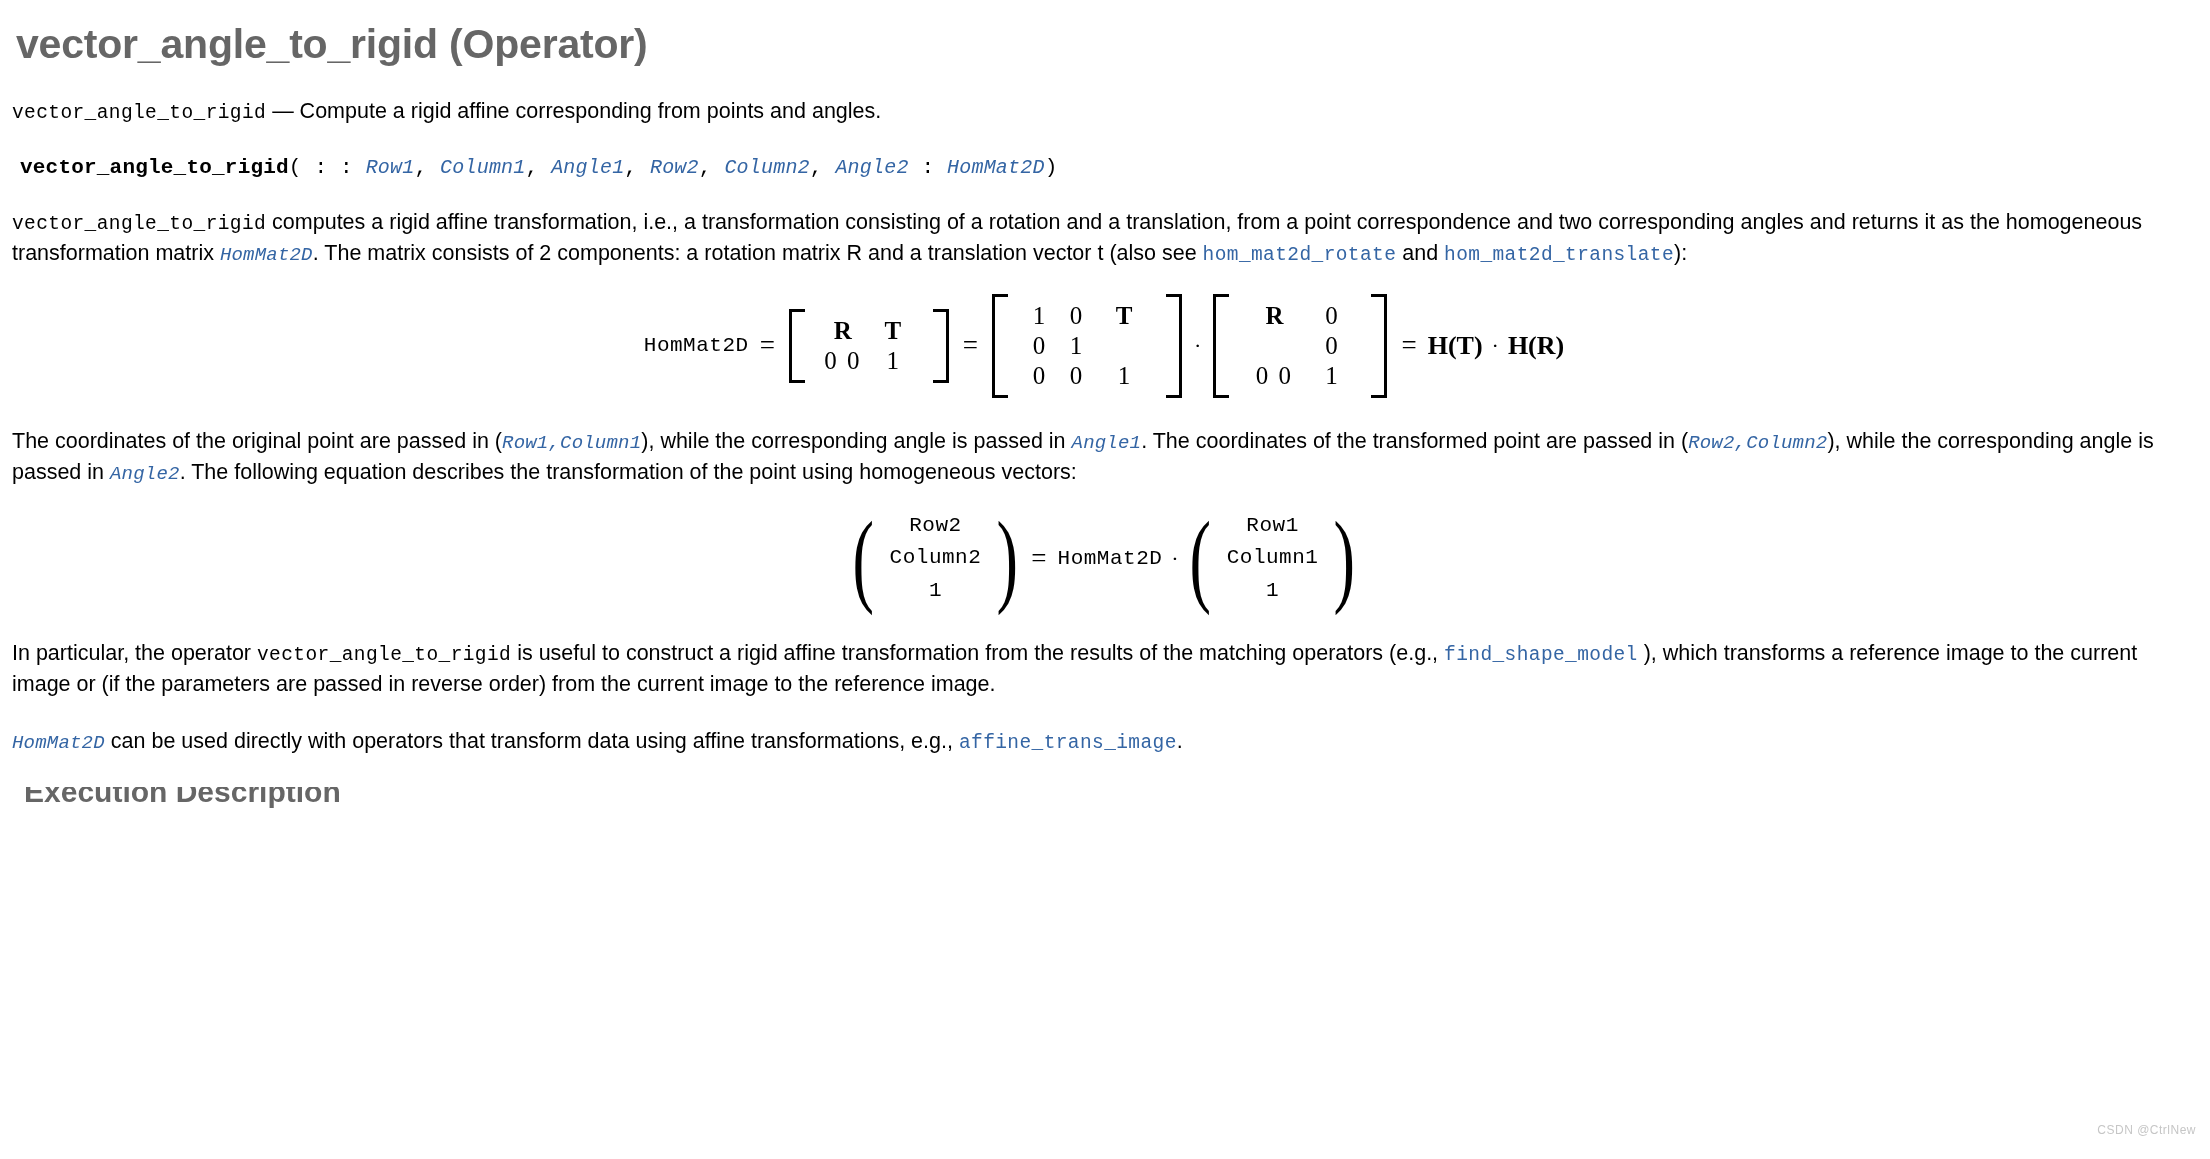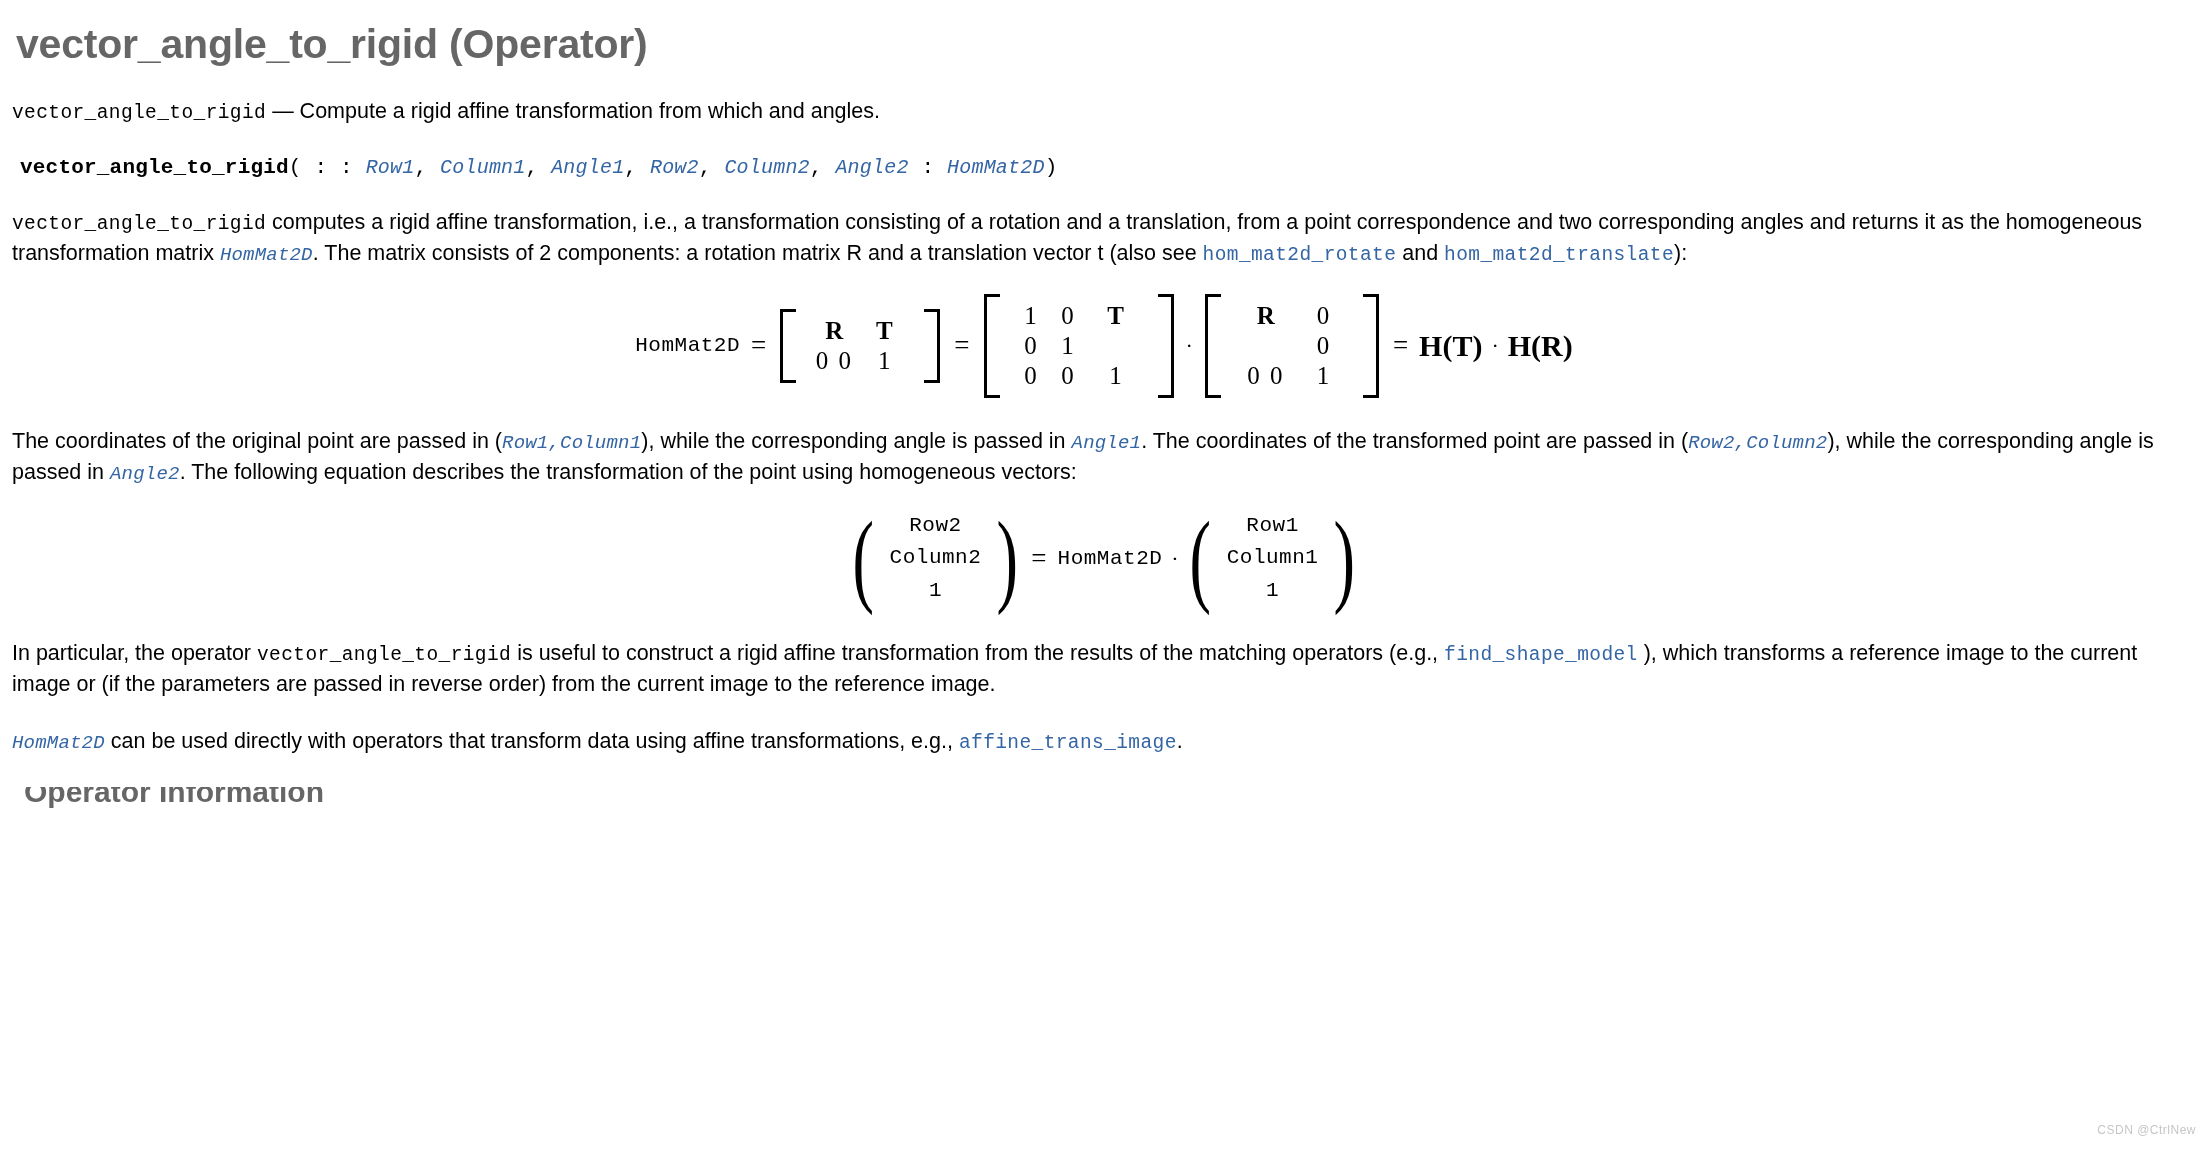--- a/index.html
+++ b/index.html
@@ -197,21 +197,21 @@
   }
   .vcell {
     font-family: "Liberation Mono", "DejaVu Sans Mono", monospace;
     font-size: 21px;
     line-height: 1.55;
     letter-spacing: 0.5px;
   }
   .bold-h {
     font-family: "Liberation Serif", serif;
     font-weight: bold;
-    font-size: 30px;
+    font-size: 26px;
   }
 
   
   .watermark {
     position: absolute;
     right: 14px;
     bottom: 22px;
     font-size: 12px;
     color: #c6c6c6;
     font-family: "Liberation Sans", sans-serif;
@@ -230,21 +230,21 @@
 </style>
 </head>
 <body>
 
 <div class="page">
 
   <h1 class="page-title">vector_angle_to_rigid (Operator)</h1>
 
 
   <p class="body">
-    <span class="mono">vector_angle_to_rigid</span><span class="emdash">&nbsp;</span><span class="emdash">—</span><span class="emdash">&nbsp;</span><span>Compute a rigid affine transformation from which and angles.</span>
+    <span class="mono">vector_angle_to_rigid</span><span class="emdash">&nbsp;</span><span class="emdash">—</span><span class="emdash">&nbsp;</span><span>Compute a rigid affine corresponding from points and angles.</span>
   </p>
 
 
   <p class="signature"><span class="opname">vector_angle_to_rigid</span><span class="punct">(</span><span class="punct"> : : </span><span class="param">Row1</span><span class="punct">,&nbsp;</span><span class="param">Column1</span><span class="punct">,&nbsp;</span><span class="param">Angle1</span><span class="punct">,&nbsp;</span><span class="param">Row2</span><span class="punct">,&nbsp;</span><span class="param">Column2</span><span class="punct">,&nbsp;</span><span class="param">Angle2</span><span class="punct"> : </span><span class="param">HomMat2D</span><span class="punct">)</span></p>
 
 
   <p class="body"><span class="mono">vector_angle_to_rigid</span><span> computes a rigid affine transformation, i.e., a transformation consisting of a rotation and a translation, from a point correspondence and two corresponding angles and returns it as the homogeneous transformation matrix </span><span class="param-plain">HomMat2D</span><span>. The matrix consists of 2 components: a rotation matrix R and a translation vector t (also see </span><span class="mono-link">hom_mat2d_rotate</span><span> and </span><span class="mono-link">hom_mat2d_translate</span><span>):</span></p>
 
   <div class="math-block">
     <div class="math-row">
@@ -356,18 +356,18 @@
           </span>
       </span>
     </div>
   </div>
 
   <p class="body tight"><span>In particular, the operator </span><span class="mono">vector_angle_to_rigid</span><span> is useful to construct a rigid affine transformation from the results of the matching operators (e.g., </span><span class="mono-link">find_shape_model</span><span> ), which transforms a reference image to the current image or (if the parameters are passed in reverse order) from the current image to the reference image.</span></p>
 
   <p class="body tight"><span class="param-plain">HomMat2D</span><span> can be used directly with operators that transform data using affine transformations, e.g., </span><span class="mono-link">affine_trans_image</span><span>.</span></p>
 
   <div style="position:relative;height:30px;margin-top:30px;overflow:hidden">
-    <h2 class="cut-heading">Operator Information</h2>
+    <h2 class="cut-heading">Execution Description</h2>
   </div>
 
 </div>
 
 <div class="watermark">CSDN @CtrlNew</div>
 
 </body></html>

